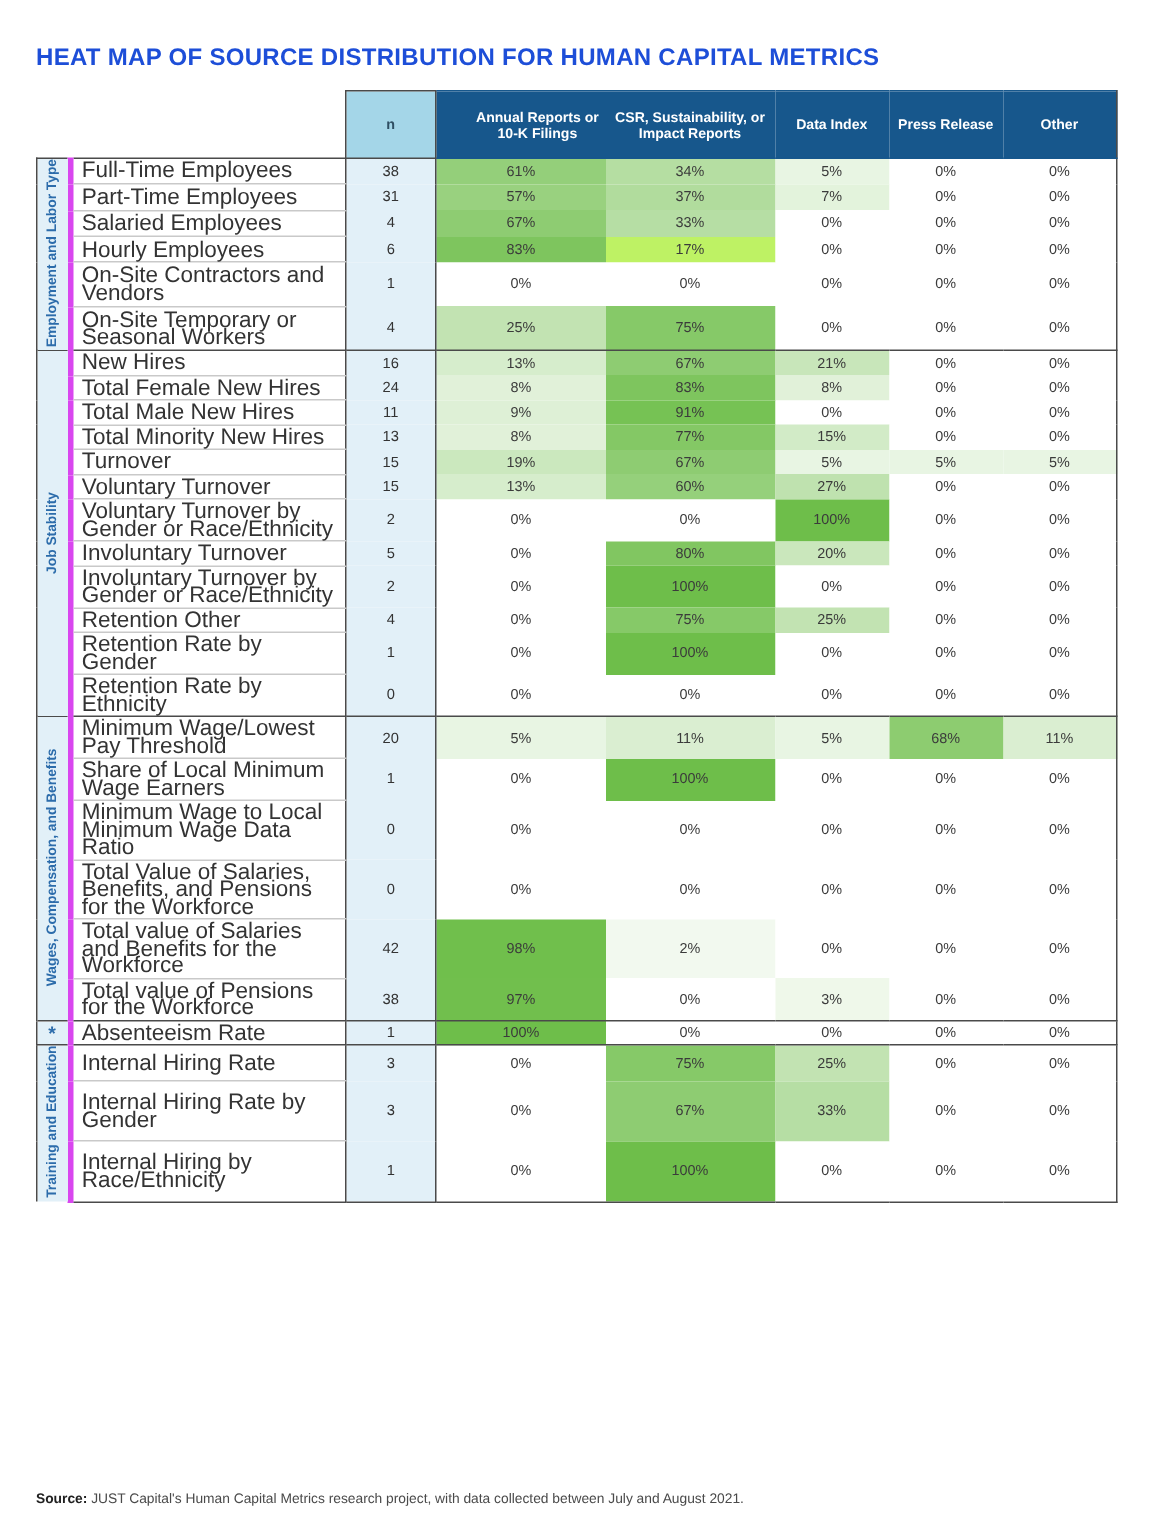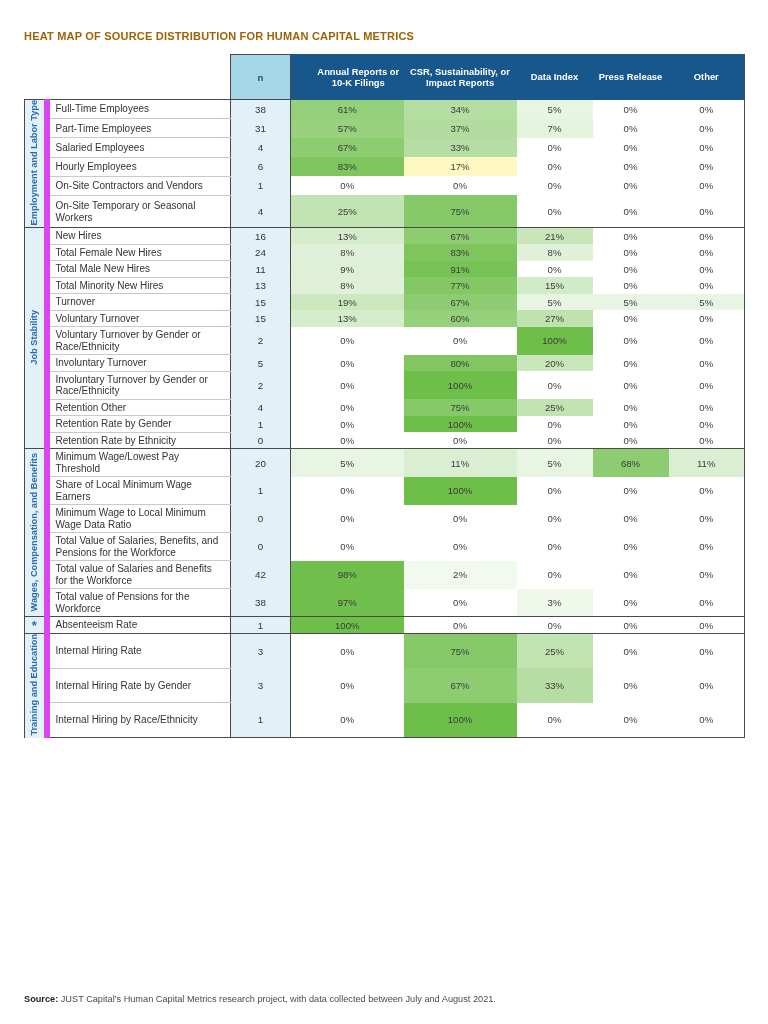--- a/index.html
+++ b/index.html
@@ -15,24 +15,24 @@
     overflow: hidden;
   }
   .page {
     position: relative;
     width: 768px;
     height: 1024px;
     box-sizing: border-box;
     padding: 0 24px;
   }
   .title {
-    font-size: 11px;
+    font-size: 16px;
     font-weight: bold;
     letter-spacing: 0.2px;
-    color: #a16207;
+    color: #1d4ed8;
     padding-top: 30px;
     padding-bottom: 12px;
     white-space: nowrap;
   }
 
   table.heatmap {
     border-collapse: collapse;
     table-layout: fixed;
     width: 720px;
     font-size: 9.2px;
@@ -106,25 +106,25 @@
     white-space: normal;
   }
   td.group-label .asterisk {
     font-size: 13px;
     line-height: 1;
   }
 
   td.metric {
     background: #ffffff;
     color: #333333;
-    font-size: 10px;
+    font-size: 15px;
     line-height: 11.5px;
     text-align: left;
     padding: 2px 4px 2px 6px;
-    border-left: 6px solid #d946ef;
+    border-left: 4px solid #d946ef;
     border-right: 1px solid #4a4a4a;
     border-bottom: 1px solid #c9c9c9;
   }
   td.ncell {
     background: #e2f0f8;
     color: #333333;
     font-size: 9.8px;
     text-align: center;
     border-left: 1px solid #4a4a4a;
     border-right: 1px solid #4a4a4a;
@@ -215,21 +215,21 @@
           <td class="val leftedge" style="background: rgb(142, 204, 114);">67%</td>
           <td class="val " style="background: rgb(182, 222, 164);">33%</td>
           <td class="val " style="background: rgb(255, 255, 255);">0%</td>
           <td class="val " style="background: rgb(255, 255, 255);">0%</td>
           <td class="val rightedge" style="background: rgb(255, 255, 255);">0%</td>
         </tr>
         <tr>
           <td class="metric">Hourly Employees</td>
           <td class="ncell">6</td>
           <td class="val leftedge" style="background: rgb(126, 197, 94);">83%</td>
-          <td class="val " style="background: #fef9c3;">17%</td>
+          <td class="val " style="background: #bef264;">17%</td>
           <td class="val " style="background: rgb(255, 255, 255);">0%</td>
           <td class="val " style="background: rgb(255, 255, 255);">0%</td>
           <td class="val rightedge" style="background: rgb(255, 255, 255);">0%</td>
         </tr>
         <tr>
           <td class="metric">On-Site Contractors and Vendors</td>
           <td class="ncell">1</td>
           <td class="val leftedge" style="background: rgb(255, 255, 255);">0%</td>
           <td class="val " style="background: rgb(255, 255, 255);">0%</td>
           <td class="val " style="background: rgb(255, 255, 255);">0%</td>

